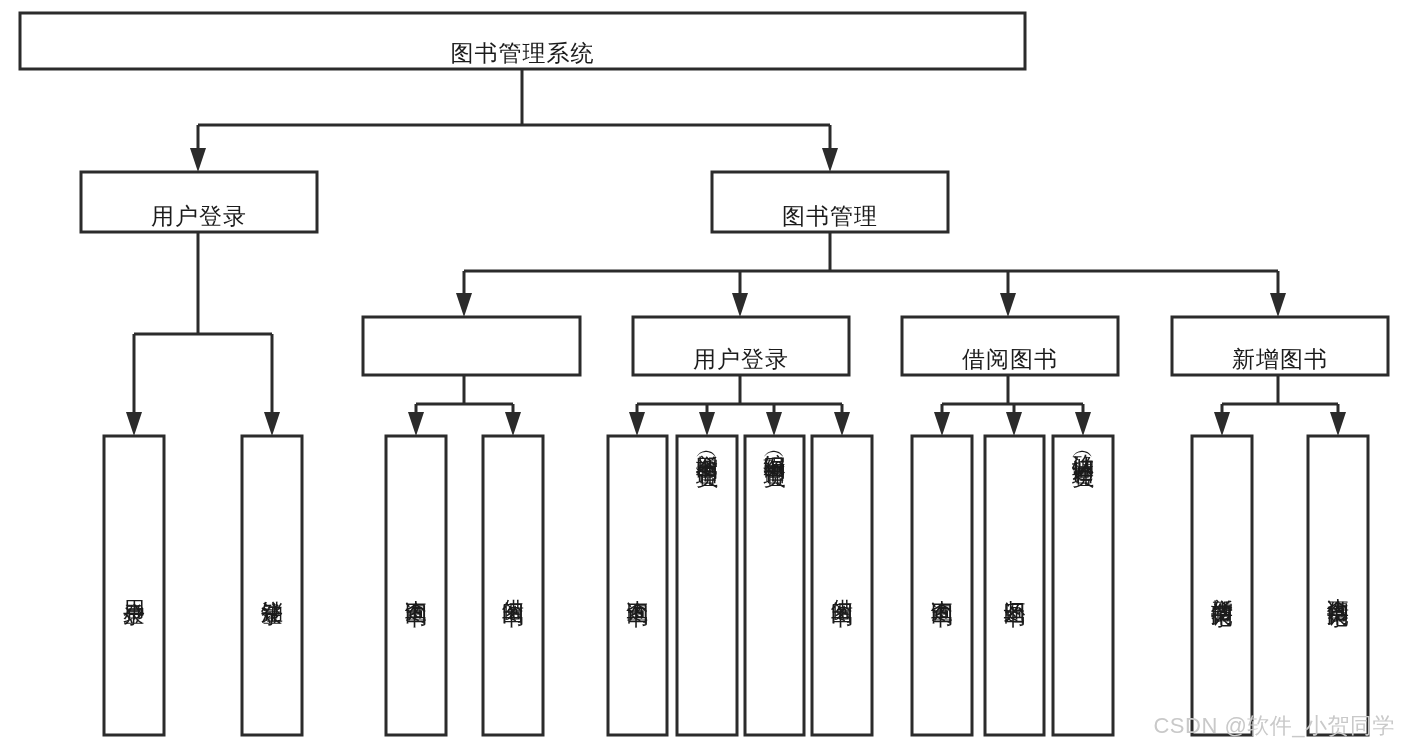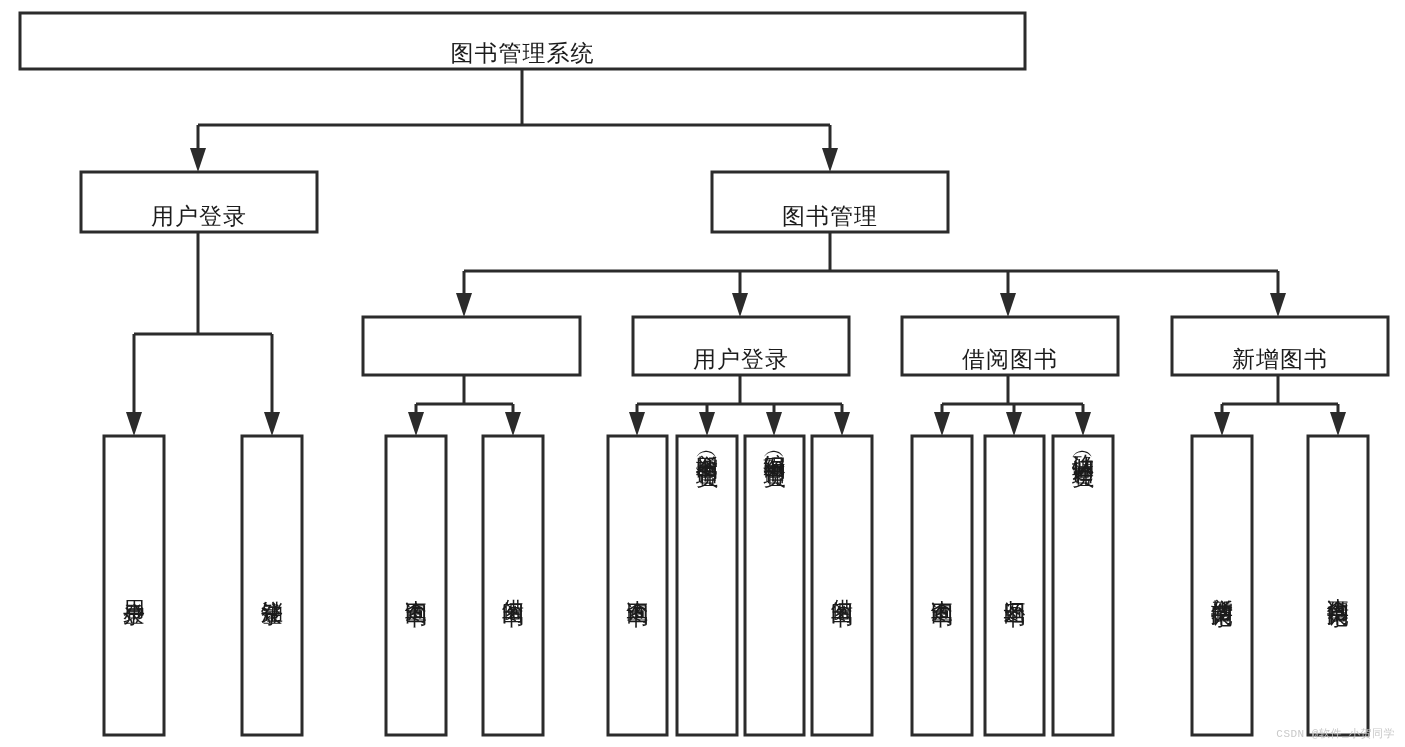--- a/index.html
+++ b/index.html
@@ -55,24 +55,24 @@
     letter-spacing:1px;
     color:#1b1b1b;
     white-space:nowrap;
     font-family:"Liberation Sans","DejaVu Sans",sans-serif;
   }
 
   .watermark{
     position:absolute;
     right:10px;
     bottom:6px;
-    font-size:11px;
+    font-size:22px;
     color:#c9c9c9;
     letter-spacing:.5px;
-    font-family:Liberation Mono, monospace;
+    font-family:Liberation Sans, sans-serif;
     white-space:nowrap;
   }
 </style>
 </head>
 <body>
 
 <div id="diagram-root">
 
   <svg class="diagram-canvas" viewBox="0 0 1405 747">
 

